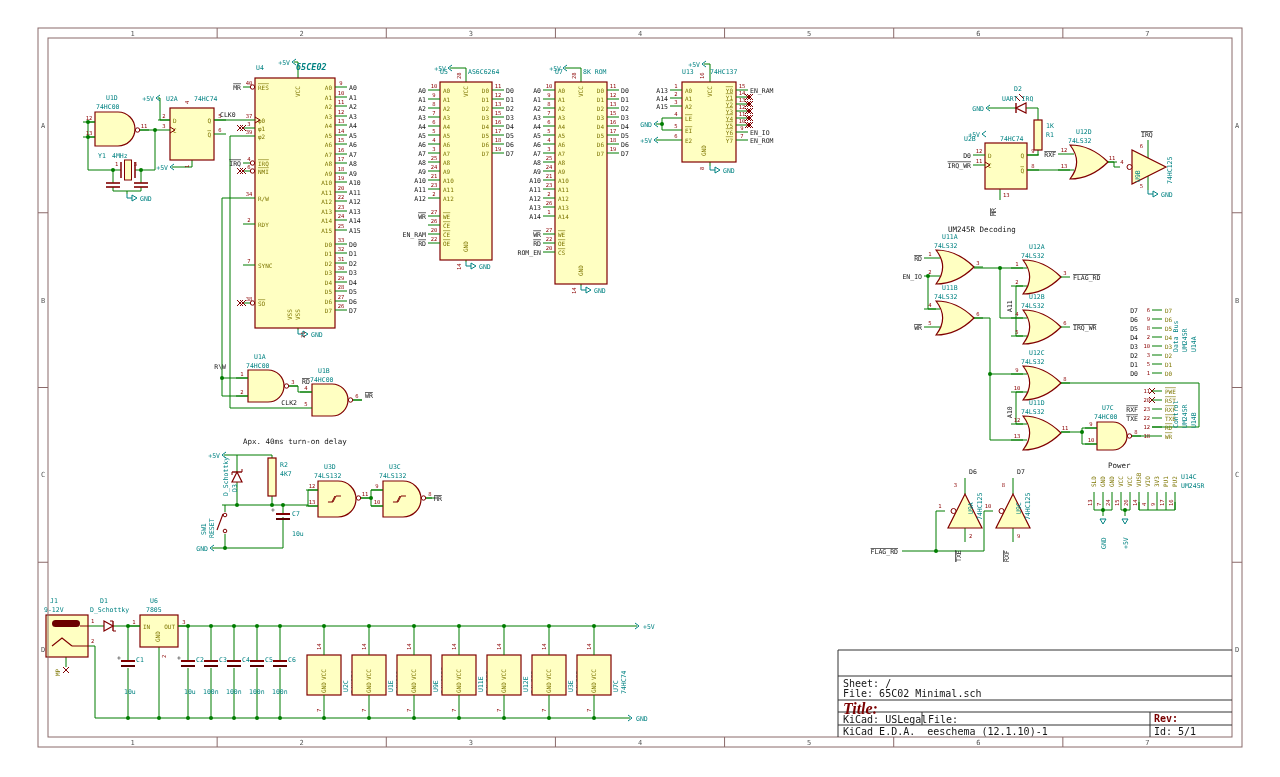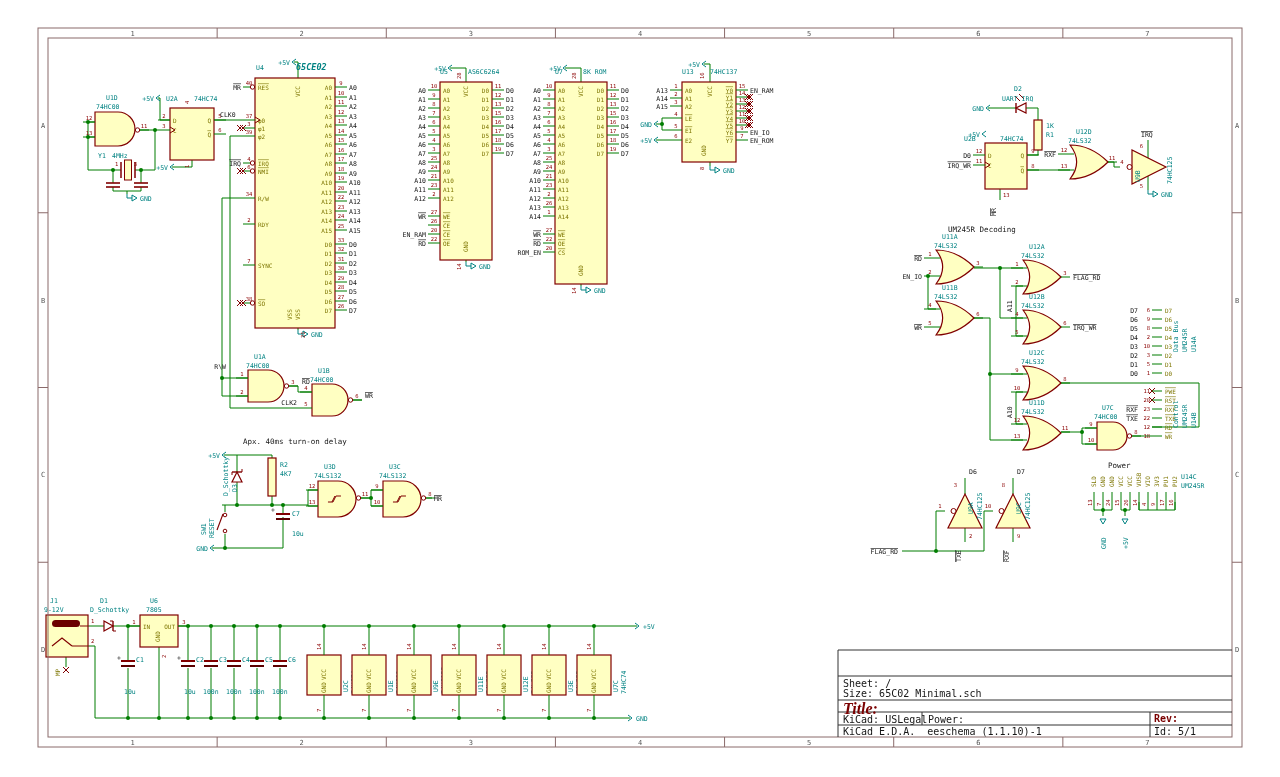--- a/index.html
+++ b/index.html
@@ -1246,21 +1246,21 @@
       <polyline points="838,676 1232,676" fill="none" stroke="#333" stroke-width="1"></polyline>
       <polyline points="838,700 1232,700" fill="none" stroke="#333" stroke-width="1"></polyline>
       <polyline points="838,712 1232,712" fill="none" stroke="#333" stroke-width="1"></polyline>
       <polyline points="838,725 1232,725" fill="none" stroke="#333" stroke-width="1"></polyline>
       <polyline points="1150,712 1150,737" fill="none" stroke="#333" stroke-width="1"></polyline>
       <polyline points="922,712 922,725" fill="none" stroke="#333" stroke-width="1"></polyline>
     </svg>
 
   <div>
     <span class="tb" style="left:843px;top:678px">Sheet: /</span>
-    <span class="tb" style="left:843px;top:688px">Size: 65C02 Minimal.sch</span>
+    <span class="tb" style="left:843px;top:688px">File: 65C02 Minimal.sch</span>
     <span class="tb title" style="left:843px;top:700px">Title:</span>
     <span class="tb" style="left:843px;top:714px">KiCad: USLegal</span>
-    <span class="tb" style="left:928px;top:714px">Power:</span>
+    <span class="tb" style="left:928px;top:714px">File:</span>
     <span class="tb bold" style="left:1154px;top:713px">Rev:</span>
-    <span class="tb" style="left:843px;top:726px">KiCad E.D.A.  eeschema (1.1.10)-1</span>
+    <span class="tb" style="left:843px;top:726px">KiCad E.D.A.  eeschema (12.1.10)-1</span>
     <span class="tb" style="left:1154px;top:726px">Id: 5/1</span>
   </div>
 </div>
 
 </body></html>

